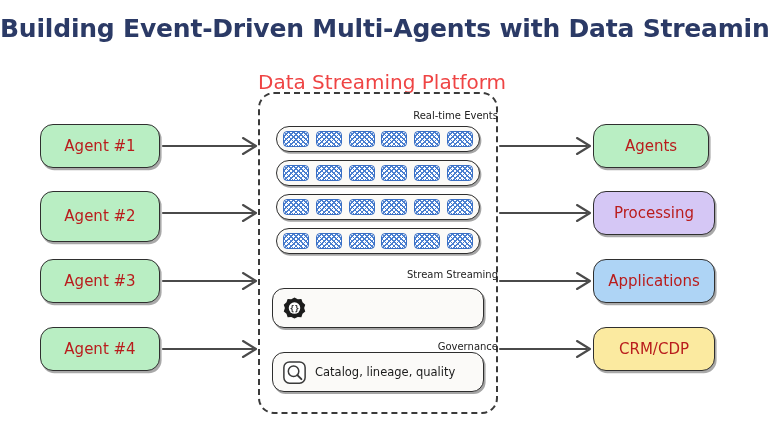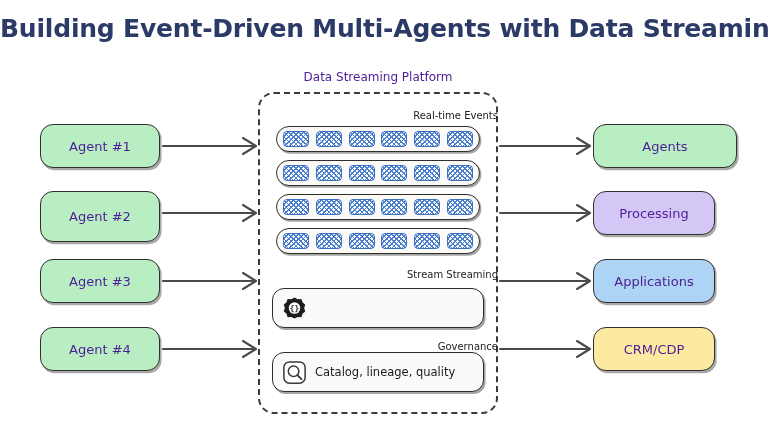--- a/index.html
+++ b/index.html
@@ -37,22 +37,22 @@
 
   
   .node {
     position: absolute;
     display: flex;
     align-items: center;
     justify-content: center;
     border: 1.8px solid #2f2f2f;
     border-radius: 13px;
     font-family: "DejaVu Sans", sans-serif;
-    font-size: 13px;
-    color: #4c1d95;
+    font-size: 15px;
+    color: #b91c1c;
     box-shadow: 1.6px 2.2px 0 rgba(40,40,40,0.40);
     text-align: left;
     line-height: 1;
   }
   .node span { display: block; }
 
   
   .platform {
     position: absolute;
     left: 258px;
@@ -64,22 +64,22 @@
     background: transparent;
   }
 
   .platform-title {
     position: absolute;
     left: 258px;
     top: 70px;
     width: 240px;
     text-align: center;
     font-family: "DejaVu Sans", sans-serif;
-    font-size: 12px;
-    color: #4c1d95;
+    font-size: 20px;
+    color: #ef4444;
     white-space: nowrap;
   }
 
   .section-label {
     position: absolute;
     width: 240px;
     left: 258px;
     text-align: right;
     font-family: "DejaVu Sans", sans-serif;
     font-size: 10px;
@@ -256,21 +256,21 @@
         <line x1="500" y1="281" x2="587" y2="281" stroke="#4a4a4a" stroke-width="2.1" stroke-linecap="round"></line>
         <polyline points="577,273 590,281 577,289" fill="none" stroke="#4a4a4a" stroke-width="2.1" stroke-linecap="round" stroke-linejoin="round"></polyline>
       </g>
       <g>
         <line x1="500" y1="349" x2="587" y2="349" stroke="#4a4a4a" stroke-width="2.1" stroke-linecap="round"></line>
         <polyline points="577,341 590,349 577,357" fill="none" stroke="#4a4a4a" stroke-width="2.1" stroke-linecap="round" stroke-linejoin="round"></polyline>
       </g>
     </svg>
 
   <div id="right-nodes">
-      <div class="node" style="left: 593px; top: 124px; width: 144px; height: 44px; background: rgb(185, 238, 195);">
+      <div class="node" style="left: 593px; top: 124px; width: 116px; height: 44px; background: rgb(185, 238, 195);">
         <span>Agents</span>
       </div>
       <div class="node" style="left: 593px; top: 191px; width: 122px; height: 44px; background: rgb(213, 199, 245);">
         <span>Processing</span>
       </div>
       <div class="node" style="left: 593px; top: 259px; width: 122px; height: 44px; background: rgb(174, 212, 245);">
         <span>Applications</span>
       </div>
       <div class="node" style="left: 593px; top: 327px; width: 122px; height: 44px; background: rgb(251, 234, 160);">
         <span>CRM/CDP</span>

